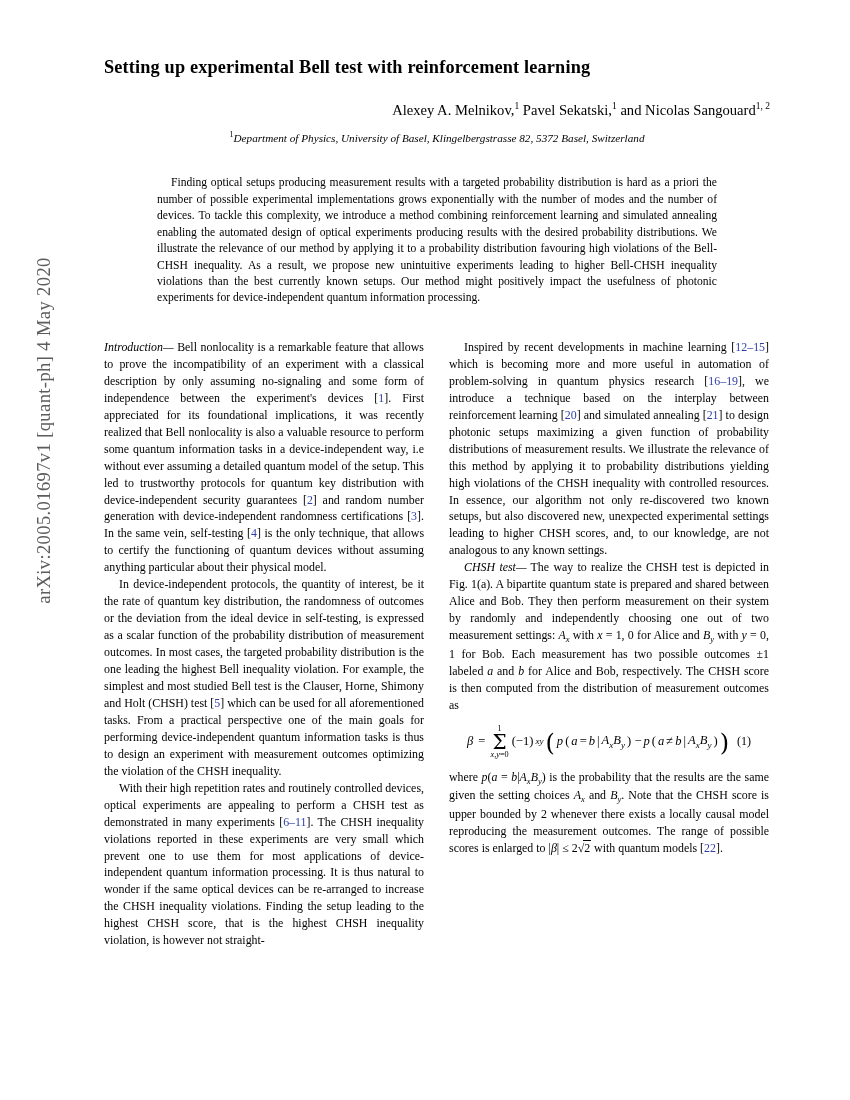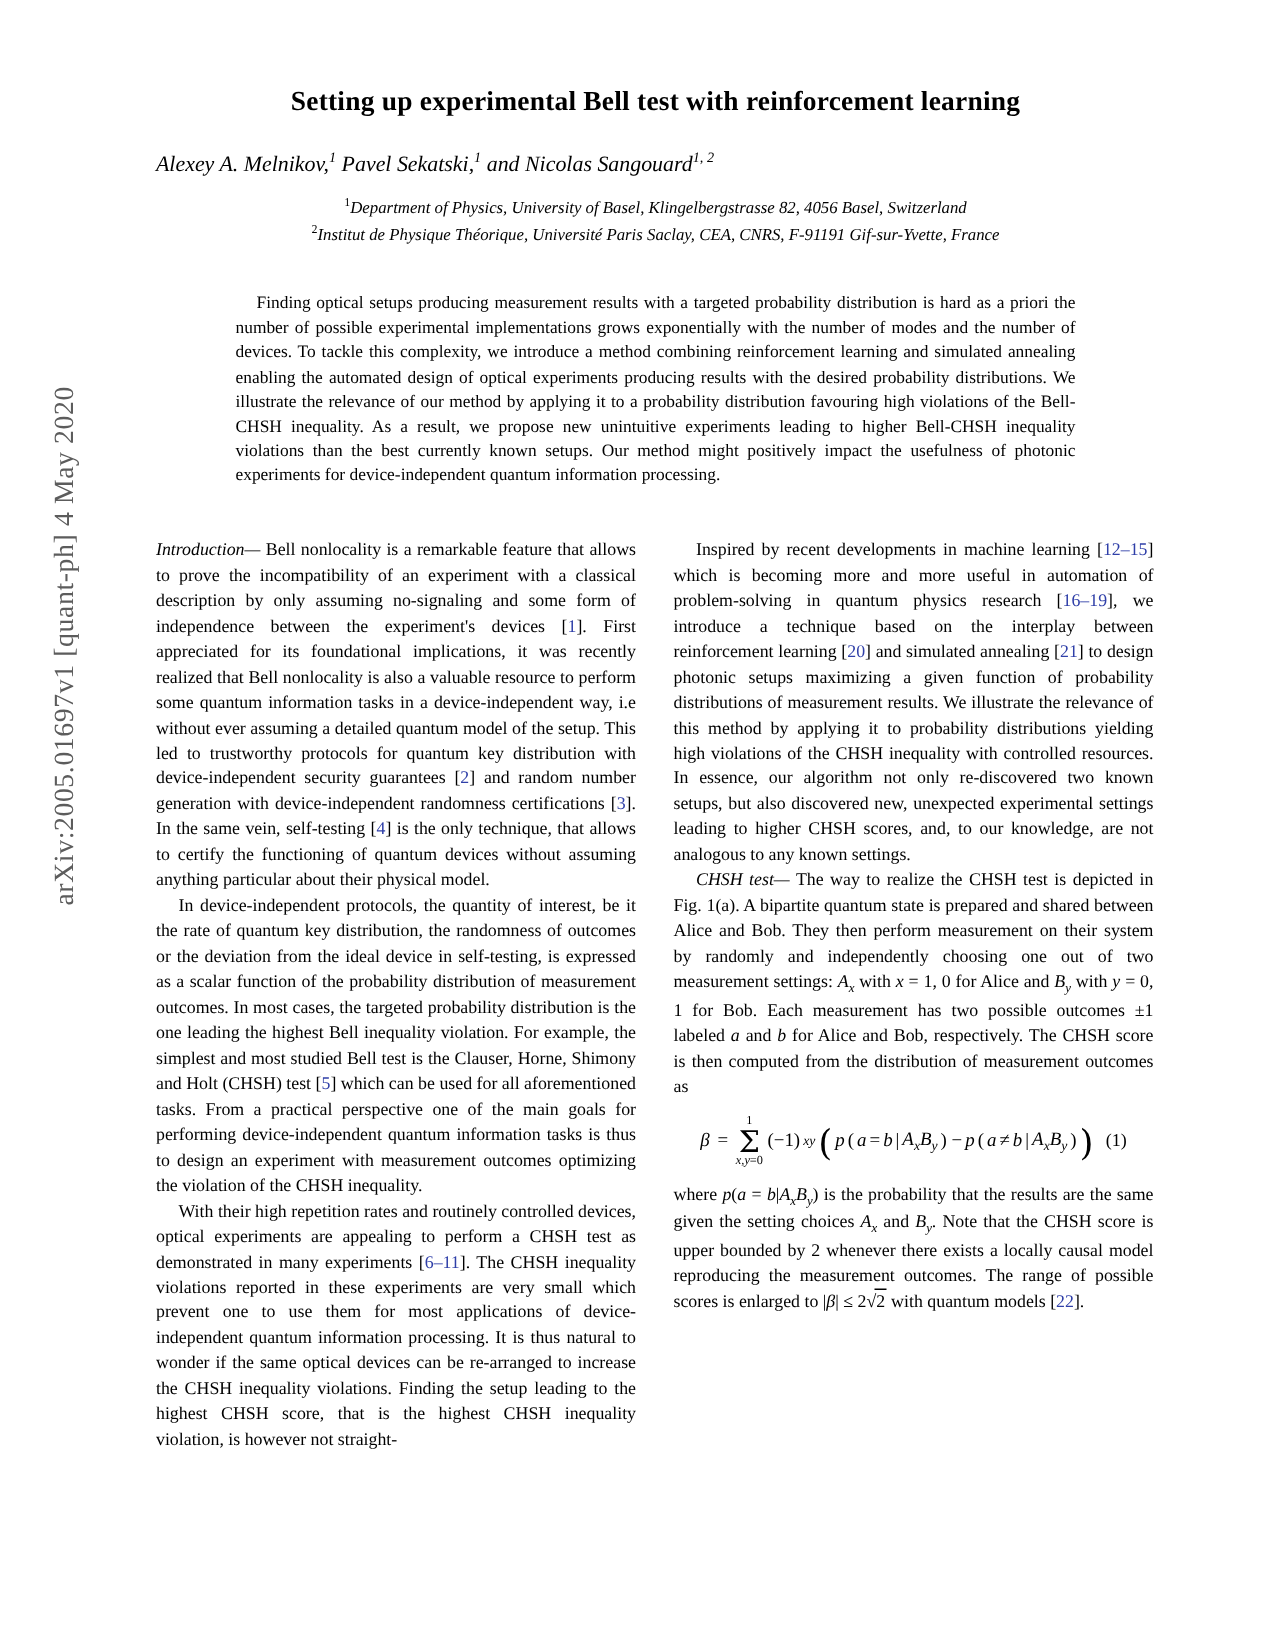--- a/index.html
+++ b/index.html
@@ -34,33 +34,31 @@
     color: #5c5c5c;
     white-space: nowrap;
   }
   .content {
     position: absolute;
     left: 104px;
     top: 56px;
     width: 666px;
   }
   .title {
-    text-align: center;
     font-size: 18.3px;
     font-weight: bold;
     letter-spacing: 0.15px;
     margin: 0 0 20px 0;
     line-height: 1.3;
   }
   .authors {
-    text-align: left;
+    text-align: right;
     font-size: 14.6px;
     margin: 0 0 9px 0;
     line-height: 1.35;
-    font-style: italic;
   }
   .authors sup { font-size: 9.5px; }
   .affil {
     text-align: center;
     font-size: 11.2px;
     font-style: italic;
     line-height: 1.45;
     margin: 0;
   }
   .affil sup { font-size: 8px; font-style: normal; }
@@ -144,24 +142,21 @@
 
   <div class="content">
 
     <h1 class="title">Setting up experimental Bell test with reinforcement learning</h1>
 
     <div class="authors">
       <span>Alexey A. Melnikov,</span><sup>1</sup><span> Pavel Sekatski,</span><sup>1</sup><span> and Nicolas Sangouard</span><sup>1, 2</sup>
     </div>
 
     <div class="affil">
-      <sup>1</sup><span>Department of Physics, University of Basel, Klingelbergstrasse 82, 4056 Basel, Switzerland</span>
-    </div>
-    <div class="affil">
-      <sup>2</sup><span>Institut de Physique Théorique, Université Paris Saclay, CEA, CNRS, F-91191 Gif-sur-Yvette, France</span>
+      <sup>1</sup><span>Department of Physics, University of Basel, Klingelbergstrasse 82, 5372 Basel, Switzerland</span>
     </div>
 
     <div class="abstract"><span class="indent"></span><span>Finding optical setups producing measurement results with a targeted probability distribution is hard as a priori the number of possible experimental implementations grows exponentially with the number of modes and the number of devices. To tackle this complexity, we introduce a method combining reinforcement learning and simulated annealing enabling the automated design of optical experiments producing results with the desired probability distributions. We illustrate the relevance of our method by applying it to a probability distribution favouring high violations of the Bell-CHSH inequality. As a result, we propose new unintuitive experiments leading to higher Bell-CHSH inequality violations than the best currently known setups. Our method might positively impact the usefulness of photonic experiments for device-independent quantum information processing.</span></div>
 
     <div class="columns">
 
       <div class="col">
         <p class="noindent">
           <span class="indent"></span><span class="run-in">Introduction—</span><span> Bell nonlocality is a remarkable feature that allows to prove the incompatibility of an experiment with a classical description by only assuming no-signaling and some form of independence between the experiment's devices [<span class="cite">1</span>]. First appreciated for its foundational implications, it was recently realized that Bell nonlocality is also a valuable resource to perform some quantum information tasks in a device-independent way, i.e without ever assuming a detailed quantum model of the setup. This led to trustworthy protocols for quantum key distribution with device-independent security guarantees [<span class="cite">2</span>] and random number generation with device-independent randomness certifications [<span class="cite">3</span>]. In the same vein, self-testing [<span class="cite">4</span>] is the only technique, that allows to certify the functioning of quantum devices without assuming anything particular about their physical model.</span>
         </p>

